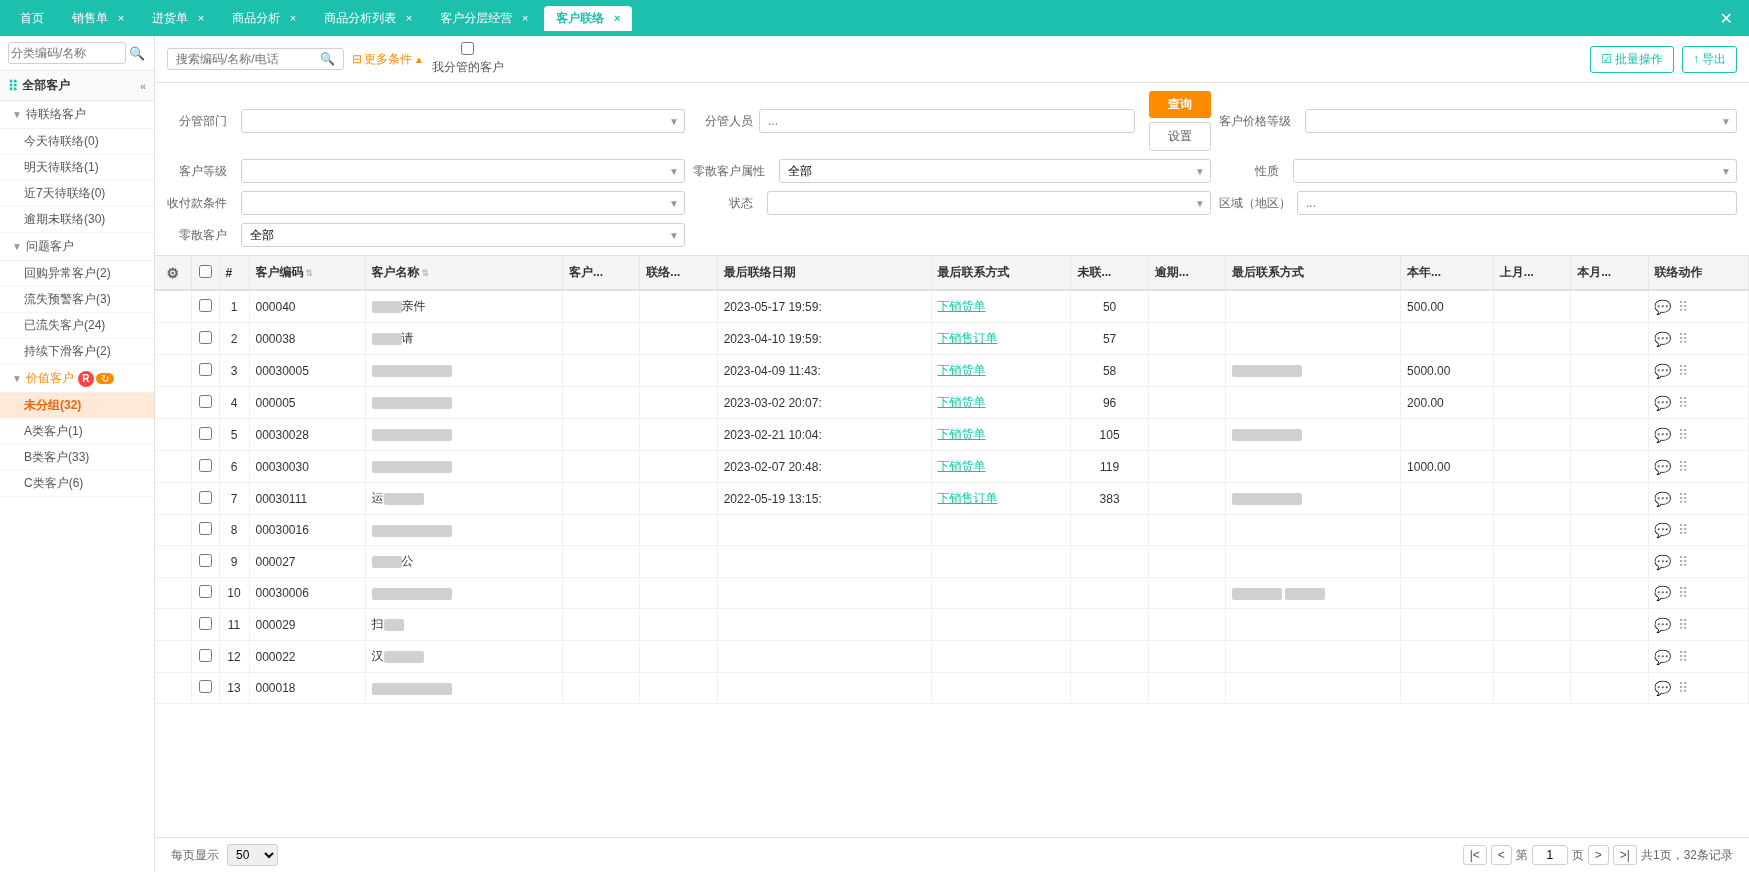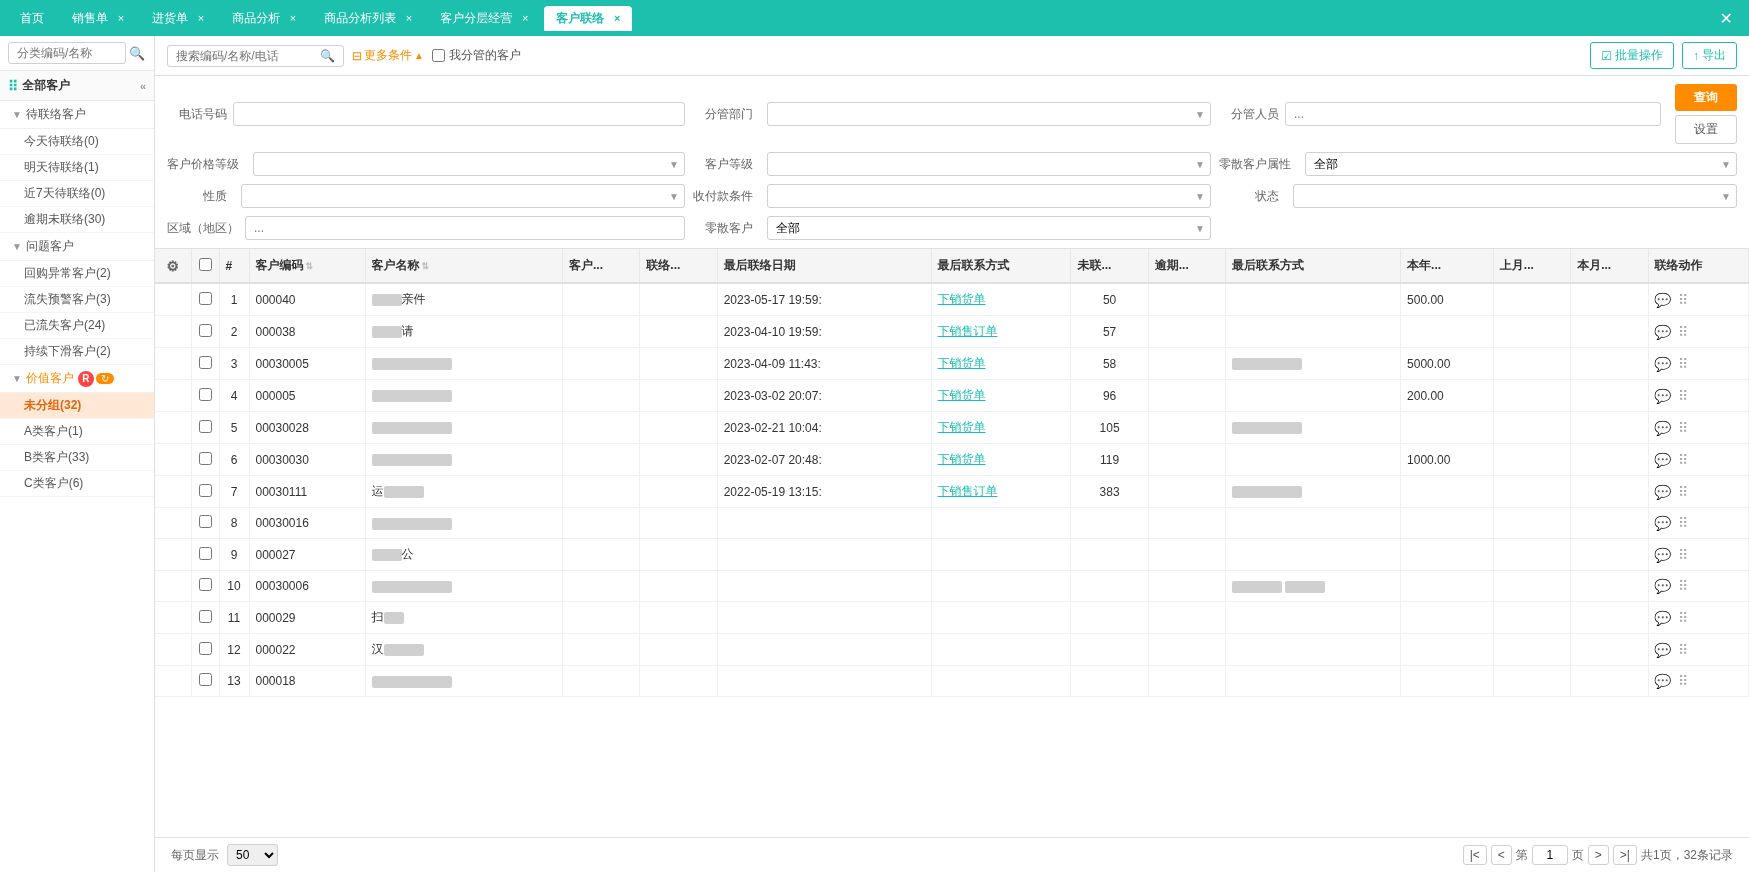--- a/index.html
+++ b/index.html
@@ -27,21 +27,21 @@
 
     
     .sidebar {
       width: 155px; background: white; border-right: 1px solid #e0e0e0; display: flex; flex-direction: column;
       overflow-y: auto; flex-shrink: 0;
     }
     .sidebar-search {
       padding: 6px 8px; border-bottom: 1px solid #e8e8e8; display: flex; align-items: center; gap: 4px;
     }
     .sidebar-search input {
-      border: 1px solid #d0d0d0; border-radius: 3px; padding: 3px 8px; font-size: 12px; width: 100%; outline: none;
+      border: 1px solid #d0d0d0; border-radius: 3px; padding: 3px 2px; font-size: 12px; width: 100%; outline: none;
     }
     .sidebar-search-icon { color: #999; font-size: 13px; cursor: pointer; }
 
     .sidebar-section-header {
       display: flex; align-items: center; padding: 6px 8px; cursor: pointer; font-weight: bold;
       font-size: 13px; color: #333; background: #fafafa; border-bottom: 1px solid #e8e8e8;
     }
     .sidebar-section-header .grid-icon { margin-right: 4px; color: #1dbfad; font-size: 14px; }
     .sidebar-section-header .collapse-icon { margin-left: auto; color: #999; font-size: 11px; }
 
@@ -67,21 +67,21 @@
       background: white; padding: 6px 12px; border-bottom: 1px solid #e0e0e0;
       display: flex; align-items: center; gap: 8px; flex-wrap: wrap;
     }
     .filter-search {
       display: flex; align-items: center; border: 1px solid #d0d0d0; border-radius: 3px;
       padding: 3px 8px; gap: 4px; background: white;
     }
     .filter-search input { border: none; outline: none; font-size: 12px; width: 140px; }
     .filter-search-icon { color: #1dbfad; cursor: pointer; }
     .filter-more { color: #ff8c00; cursor: pointer; display: flex; align-items: center; gap: 2px; }
-    .filter-checkbox { display: flex; align-items: center; gap: 4px; color: #555; cursor: pointer; }
+    .filter-checkbox { display: flex; align-items: center; gap: 4px; color: #555; cursor: pointer; flex-direction: column; }
     .filter-checkbox input { cursor: pointer; }
     .filter-right { margin-left: auto; display: flex; gap: 8px; }
     .btn-batch { 
       border: 1px solid #1dbfad; background: white; color: #1dbfad; padding: 4px 10px;
       border-radius: 3px; cursor: pointer; font-size: 12px; display: flex; align-items: center; gap: 3px;
     }
     .btn-export {
       border: 1px solid #1dbfad; background: white; color: #1dbfad; padding: 4px 10px;
       border-radius: 3px; cursor: pointer; font-size: 12px; display: flex; align-items: center; gap: 3px;
     }
@@ -295,24 +295,20 @@
         </button>
         <button class="btn-export">
           <span>↑</span>
           <span>导出</span>
         </button>
       </div>
     </div>
 
     <div class="adv-filter">
 
-      <div class="adv-filter-row">
-        <span class="adv-filter-label">电话号码</span>
-        <input class="adv-filter-input" type="text" style="">
-      </div>
       <div class="adv-filter-row">
         <span class="adv-filter-label">分管部门</span>
         <div class="select-wrap">
           <select class="adv-filter-select"></select>
           <span class="chevron">▼</span>
         </div>
       </div>
       <div class="adv-filter-row">
         <span class="adv-filter-label">分管人员</span>
         <input class="adv-filter-input" type="text" placeholder="..." style="">

